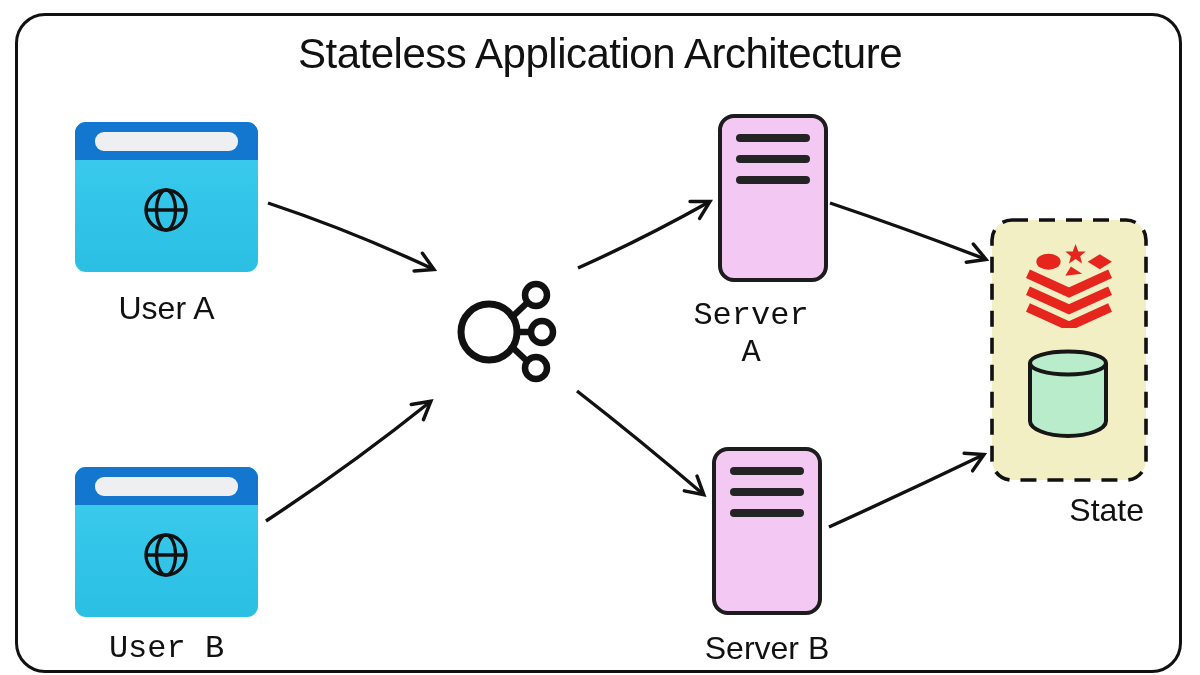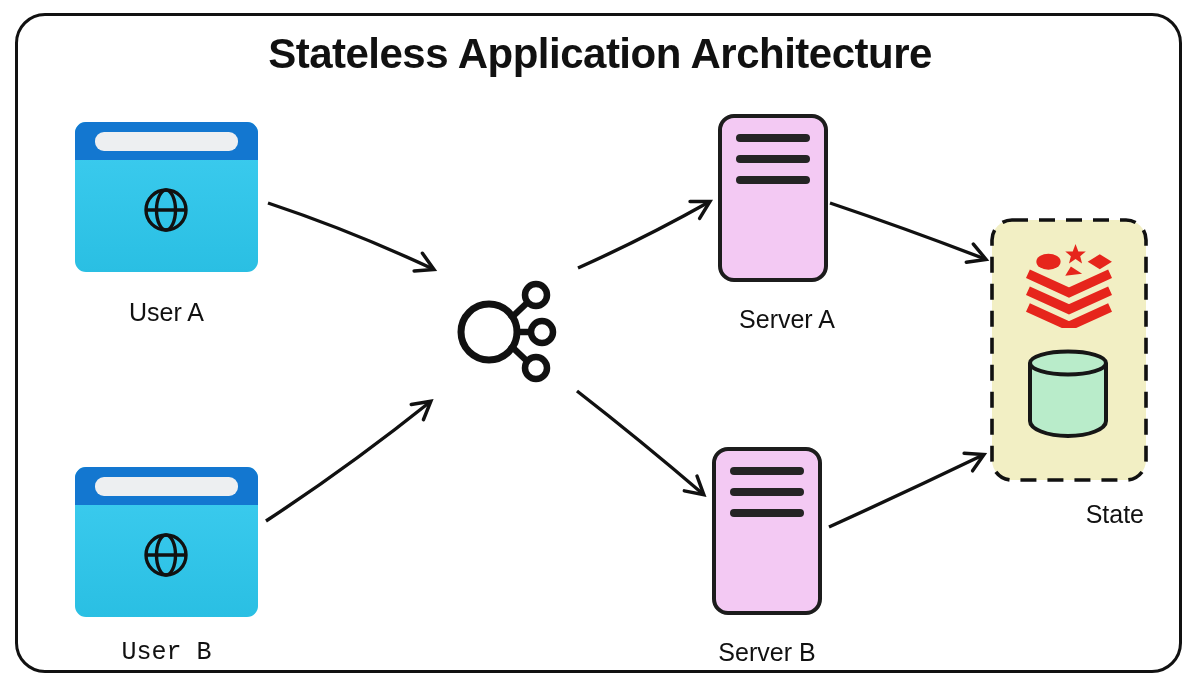--- a/index.html
+++ b/index.html
@@ -7,24 +7,24 @@
     width:1200px;height:675px;position:relative;overflow:hidden;
     background:#ffffff;font-family:"Liberation Sans", sans-serif;
   }
   .frame{
     position:absolute;box-sizing:border-box;
     left:15px;top:13px;width:1167px;height:660px;
     border:3px solid #111;border-radius:30px;background:#fff;
   }
   .title{
     position:absolute;left:0;top:30px;width:1200px;text-align:center;
-    font-size:42px;font-weight:bold;letter-spacing:-0.5px;color:#111;
+    font-size:42px;font-weight:normal;letter-spacing:-0.5px;color:#111;
   }
   .node-label{
-    position:absolute;text-align:center;font-size:25px;color:#111;margin-top:8px;
+    position:absolute;text-align:center;font-size:32px;color:#111;
   }
   
   .browser{
     position:absolute;width:183px;height:150px;border-radius:11px;overflow:hidden;
     background:linear-gradient(180deg,#3ecdf0 0%,#2abfe3 100%);
   }
   .browser .bheader{position:relative;height:38px;background:#1377d0;}
   .browser .addrbar{
     position:absolute;left:20px;right:20px;top:10px;height:19px;
     background:#edeff1;border-radius:9px;
@@ -100,21 +100,21 @@
   <circle cx="81" cy="18" r="11" fill="none" stroke="#111" stroke-width="6.5"></circle>
   <circle cx="87" cy="55" r="11" fill="none" stroke="#111" stroke-width="6.5"></circle>
   <circle cx="81" cy="91" r="11" fill="none" stroke="#111" stroke-width="6.5"></circle>
 </svg>
 
 <div class="server" style="left:718px;top:114px;">
   <div class="bar"></div>
   <div class="bar"></div>
   <div class="bar"></div>
 </div>
-<div class="node-label" style="left:712px;top:297px;width:150px;">Server A</div>
+<div class="node-label" style="left:676px;top:297px;width:150px;font-family:Liberation Mono, monospace;">Server A</div>
 
 <div class="server" style="left:712px;top:447px;">
   <div class="bar"></div>
   <div class="bar"></div>
   <div class="bar"></div>
 </div>
 <div class="node-label" style="left:692px;top:630px;width:150px;">Server B</div>
 
 <div class="state-group">
   <svg width="162" height="268">

